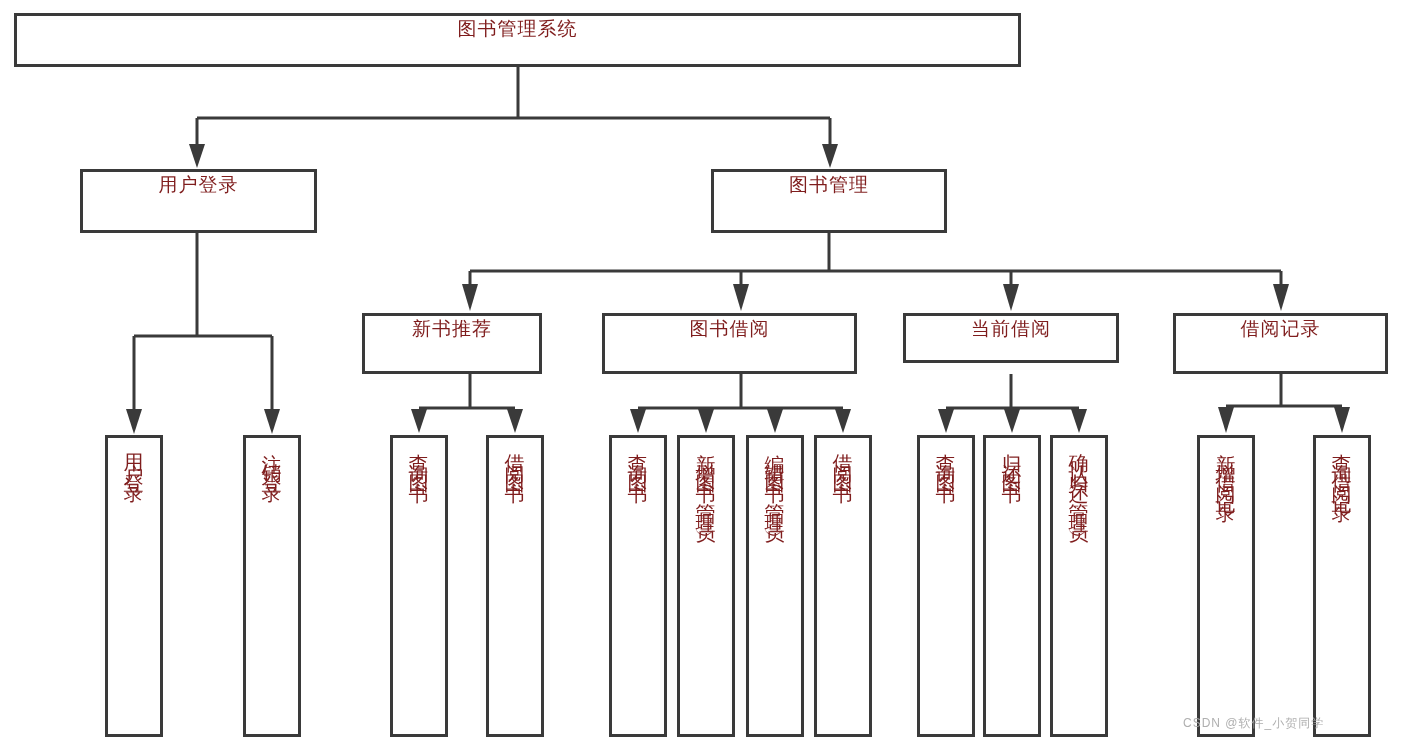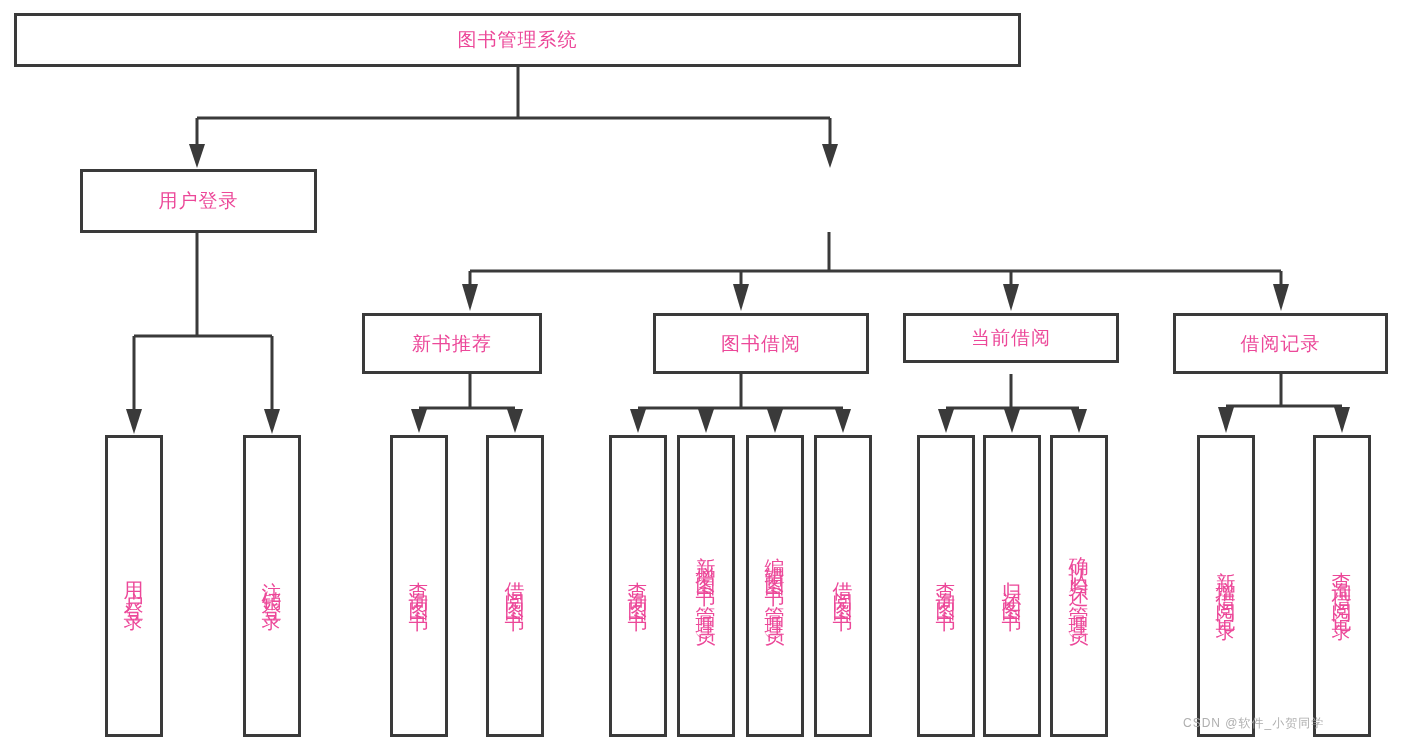--- a/index.html
+++ b/index.html
@@ -9,22 +9,22 @@
     width:1405px;height:747px;
     background:#ffffff;
     font-family:"Liberation Sans","DejaVu Sans",sans-serif;
     overflow:hidden;
   }
   .connectors{position:absolute;left:0;top:0;z-index:1;}
   .box{
     position:absolute;
     background:#ffffff;
     border:3px solid #3a3a3a;
-    display:flex;align-items:center;justify-content:center;
-    color:#ec4899;
+    display:flex;align-items:flex-start;justify-content:center;
+    color:#7f1d1d;
     z-index:2;
   }
   .hbox{font-size:19px;letter-spacing:1px;}
   .vbox{
     width:58px;top:435px;height:302px;
     font-size:20px;
   }
   .vlabel{
     writing-mode:vertical-rl;
     text-orientation:mixed;
@@ -99,25 +99,28 @@
     </g>
   </svg>
 
   <div class="box hbox" style="left:14px;top:13px;width:1007px;height:54px;">
     <span>图书管理系统</span>
   </div>
 
   <div class="box hbox" style="left:80px;top:169px;width:237px;height:64px;">
     <span>用户登录</span>
   </div>
+  <div class="box hbox" style="left:711px;top:169px;width:236px;height:64px;">
+    <span>图书管理</span>
+  </div>
 
   <div class="box hbox" style="left:362px;top:313px;width:180px;height:61px;">
     <span>新书推荐</span>
   </div>
-  <div class="box hbox" style="left:653px;top:313px;width:216px;height:61px;">
+  <div class="box hbox" style="left:602px;top:313px;width:255px;height:61px;">
     <span>图书借阅</span>
   </div>
   <div class="box hbox" style="left:903px;top:313px;width:216px;height:50px;">
     <span>当前借阅</span>
   </div>
   <div class="box hbox" style="left:1173px;top:313px;width:215px;height:61px;">
     <span>借阅记录</span>
   </div>
 
   <div class="box vbox" style="left:105px;">

